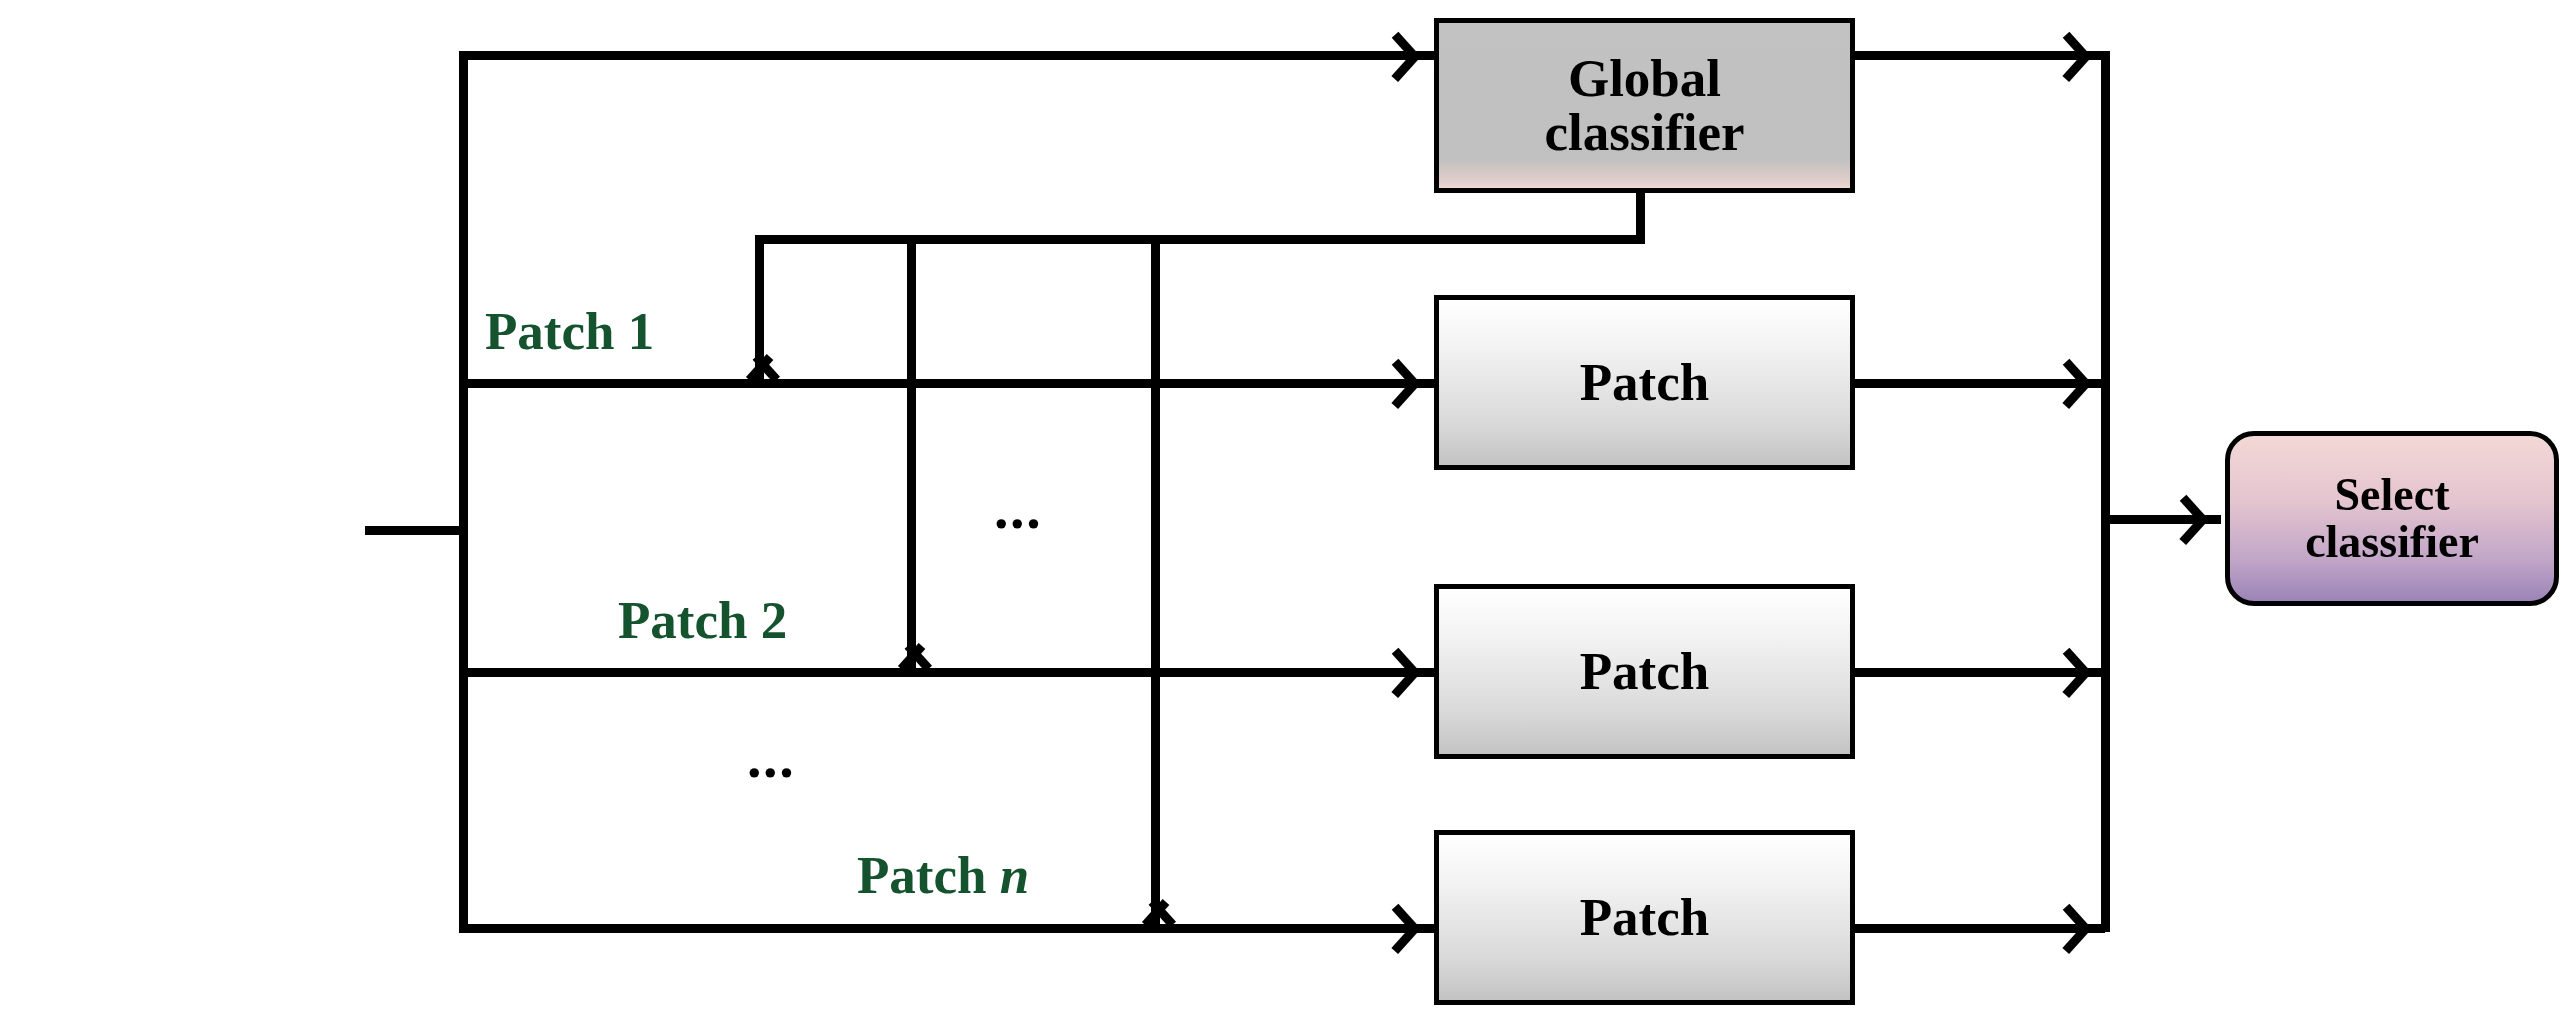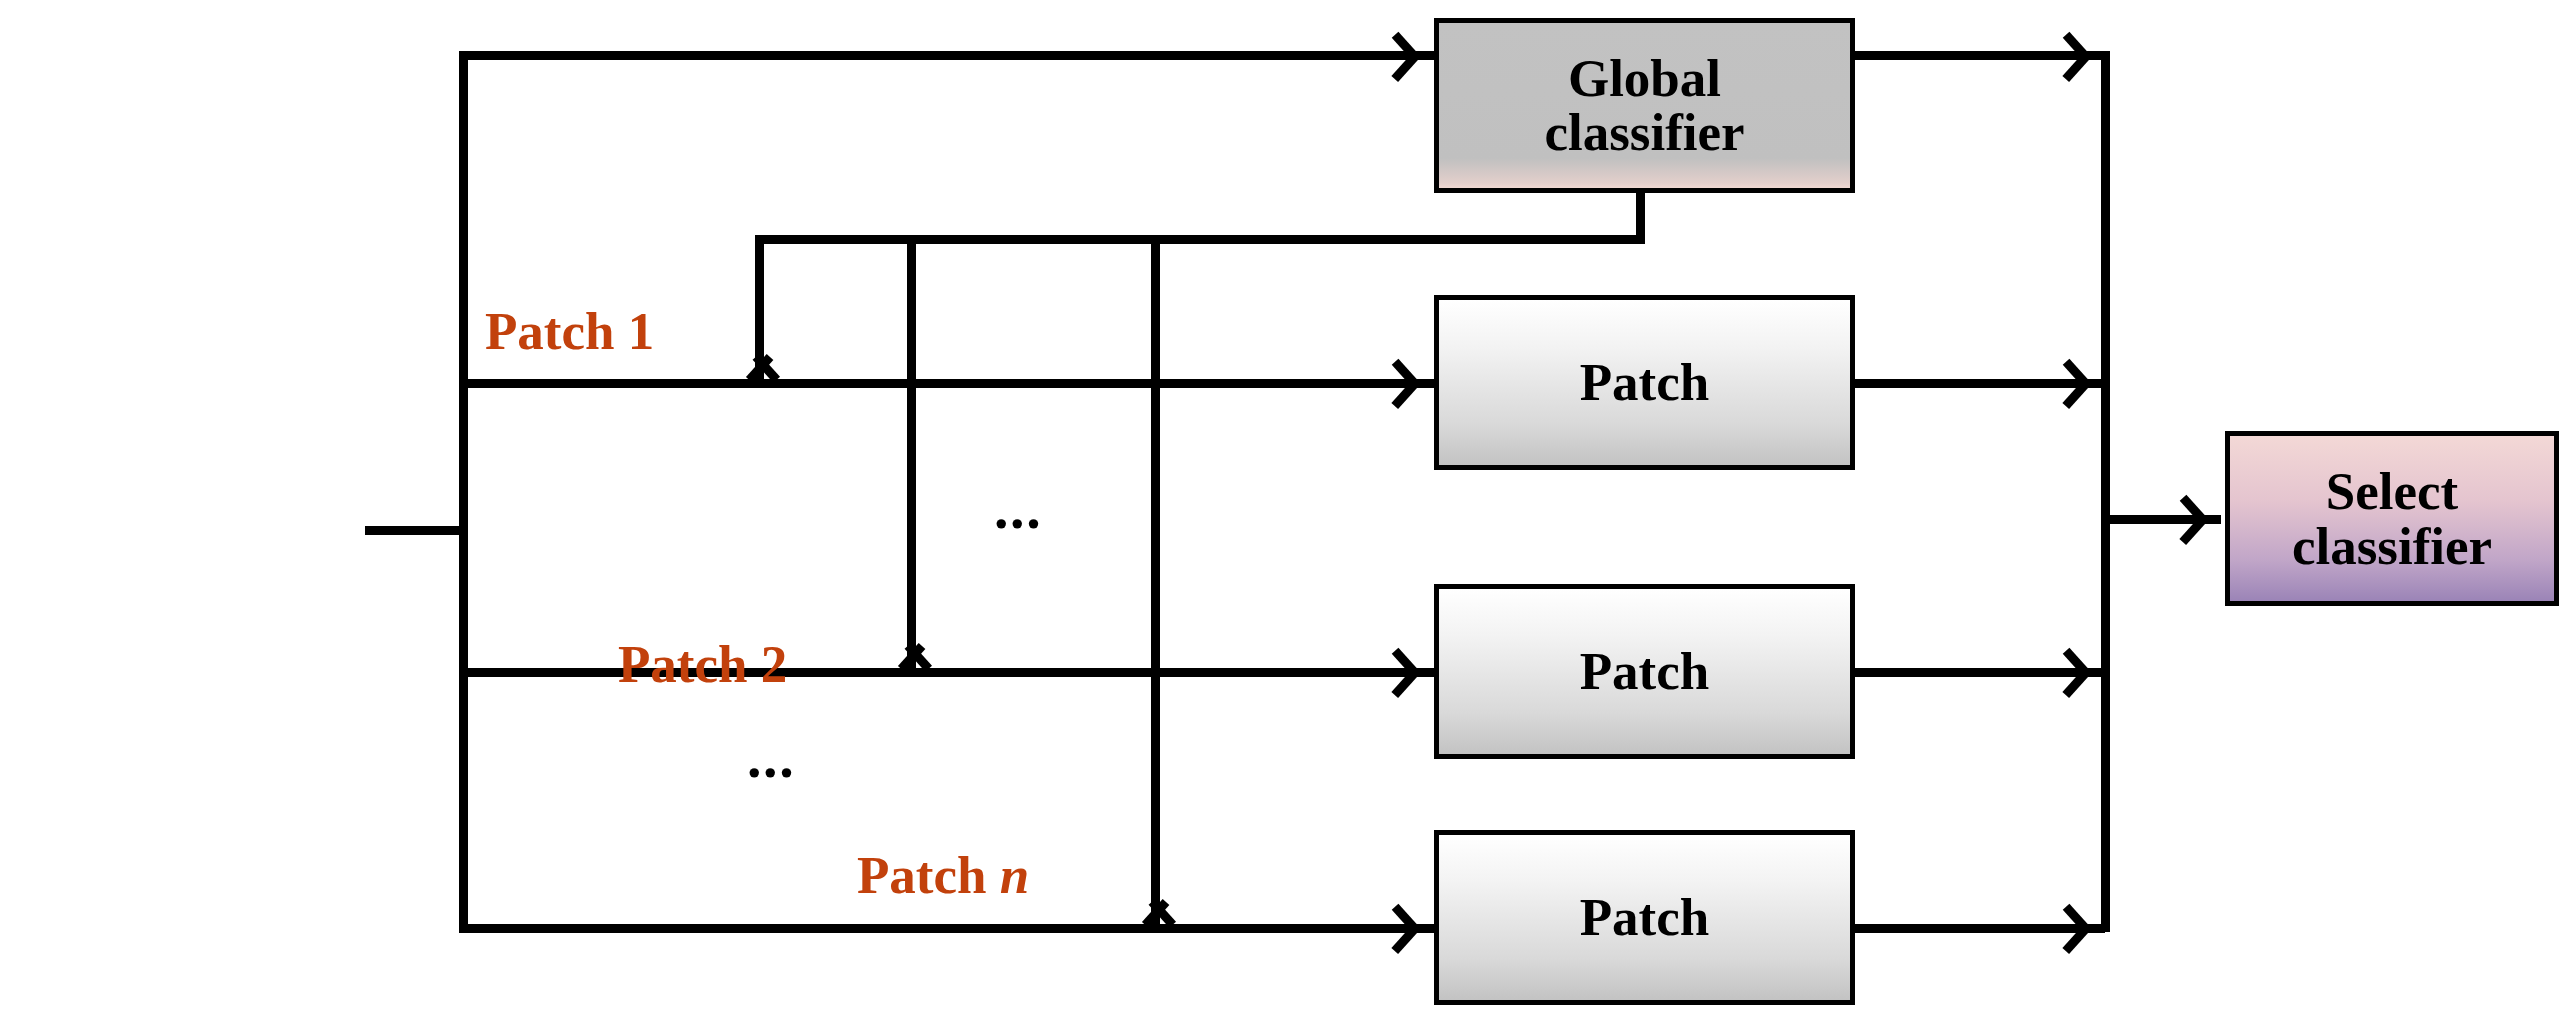--- a/index.html
+++ b/index.html
@@ -44,21 +44,21 @@
   }
   .box .l1,.box .l2{display:block;white-space:nowrap;}
   .box-training{background:linear-gradient(180deg,#fbf0ef 0%,#f6dedc 35%,#eec5c1 100%);}
   .box-global{background:linear-gradient(180deg,#c2c2c2 0%,#c0c0c0 82%,#e3cfcb 97%,#f0d8d2 100%);}
   .box-patch{background:linear-gradient(180deg,#ffffff 0%,#f3f3f3 28%,#d9d9d9 75%,#c3c3c3 100%);}
   .box-select{background:linear-gradient(180deg,#f3d8d6 0%,#e4c4cf 40%,#c1a6c8 75%,#9b84b7 100%);}
 
   .ital{font-style:italic;}
 
   
-  .lbl{position:absolute;font-weight:bold;color:#c2410c;white-space:nowrap;line-height:1;}
+  .lbl{position:absolute;font-weight:bold;color:#14532d;white-space:nowrap;line-height:1;}
   .dots{position:absolute;font-weight:bold;color:#000;line-height:0.5;letter-spacing:1.6px;}
 </style>
 </head>
 <body>
 
 <div id="stage">
 
   <div class="ln hl" style="left:365px;top:526px;width:103px;"></div>
 
   <div class="ln vl" style="left:459px;top:51px;height:881px;"></div>
@@ -101,21 +101,21 @@
   <div class="ln hl" style="left:1855px;top:924px;width:250px;"></div>
   <div class="ah ah-r" style="left:2068px;top:910px;"></div>
 
   <div class="ln hl" style="left:2101px;top:515px;width:120px;"></div>
   <div class="ah ah-r" style="left:2185px;top:501px;"></div>
 
   <div class="lbl" style="left:485px;top:305px;font-size:53px;">
     <span>Patch 1</span>
   </div>
 
-  <div class="lbl" style="left:618px;top:594px;font-size:53px;margin-top:44px;">
+  <div class="lbl" style="left:618px;top:594px;font-size:53px;">
     <span>Patch 2</span>
   </div>
 
   <div class="lbl" style="left:857px;top:849px;font-size:53px;">
     <span>Patch </span><span class="ital">n</span>
   </div>
 
   <div class="dots" style="left:994px;top:494px;font-size:58px;">
     <span>...</span>
   </div>
@@ -135,19 +135,19 @@
   </div>
 
   <div class="box box-patch" style="left:1434px;top:584px;width:421px;height:175px;font-size:53px;">
     <span class="l1">Patch</span>
   </div>
 
   <div class="box box-patch" style="left:1434px;top:830px;width:421px;height:175px;font-size:53px;">
     <span class="l1">Patch</span>
   </div>
 
-  <div class="box box-select" style="left:2225px;top:431px;width:334px;height:175px;font-size:53px;">
+  <div class="box box-select" style="left:2225px;top:431px;width:334px;height:175px;font-size:46px;border-radius:29px;">
     <span class="l1">Select</span>
     <span class="l2">classifier</span>
   </div>
 
 </div>
 
 
 </body></html>

